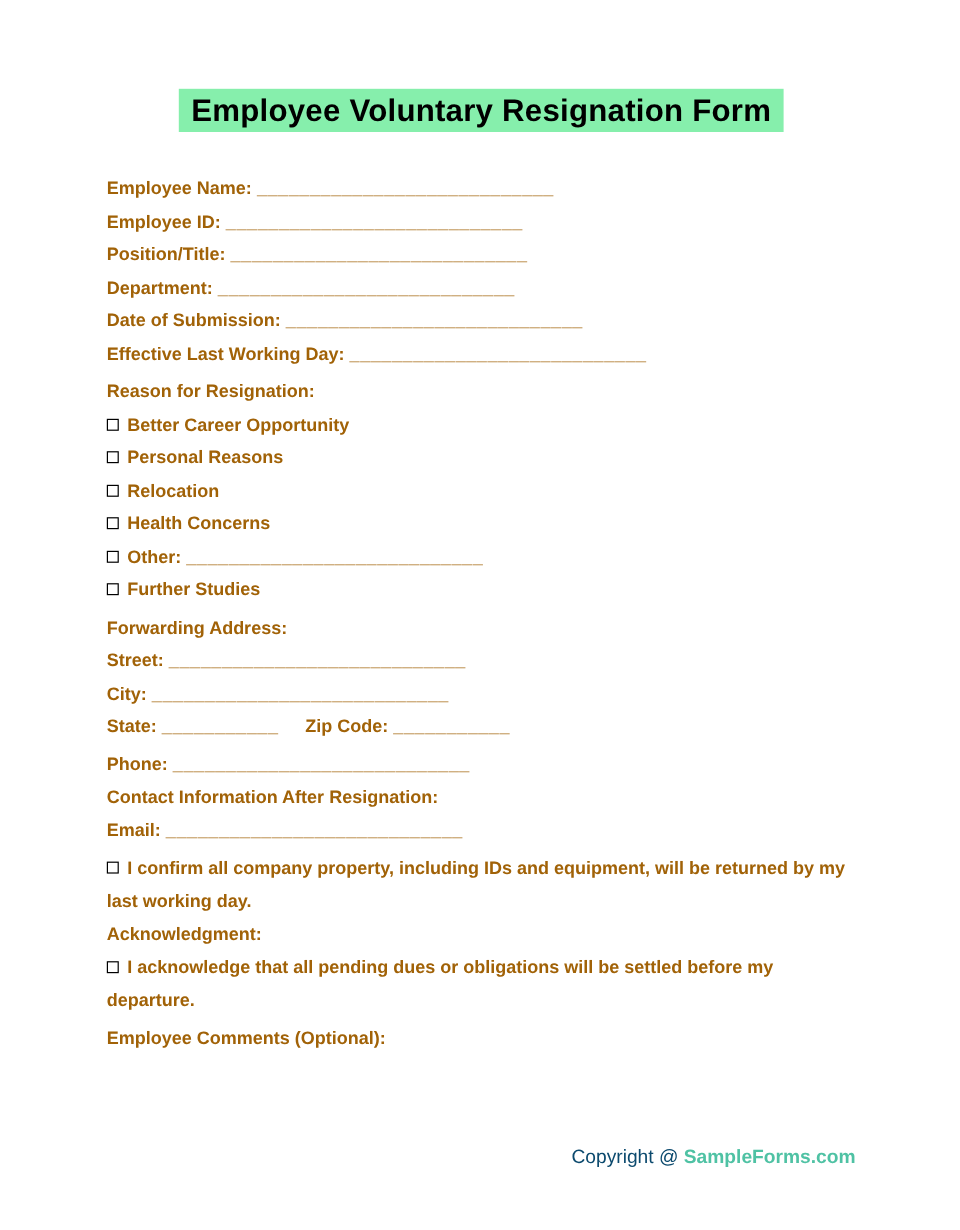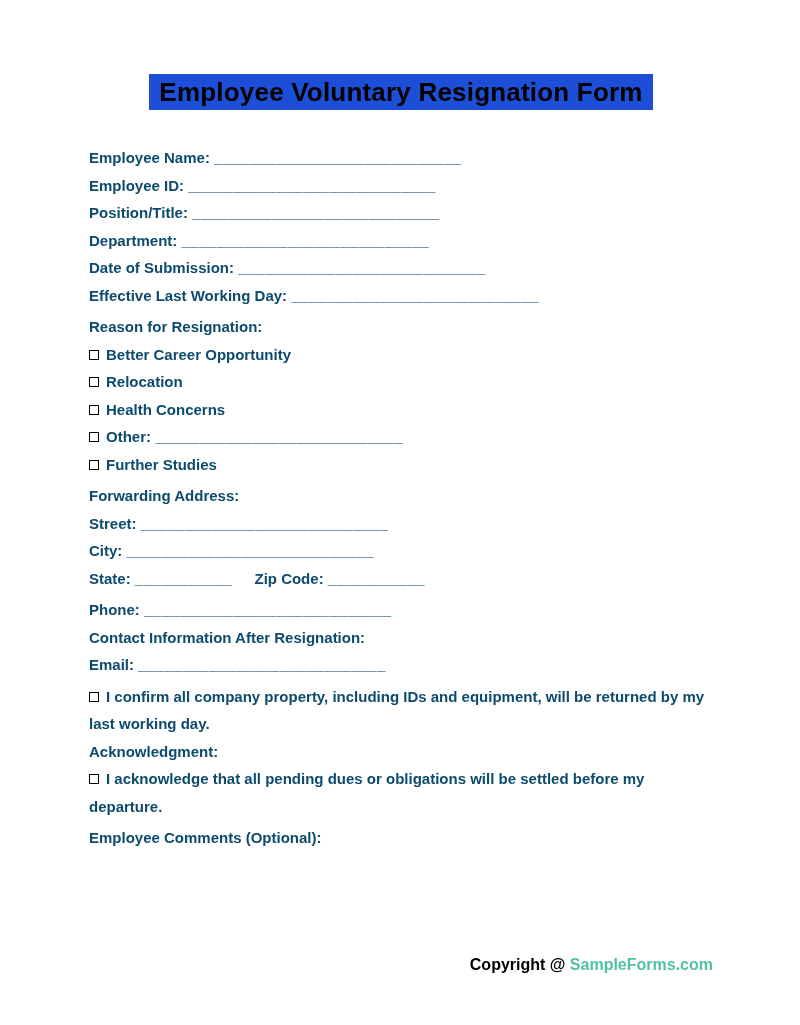--- a/index.html
+++ b/index.html
@@ -16,34 +16,34 @@
     width: 800px;
     height: 1025px;
     padding: 74px 87px 0 89px;
   }
   .title-wrap {
     text-align: center;
     margin-bottom: 34px;
   }
   .title {
     display: inline-block;
-    background: #1d4ed8;
+    background: #86efac;
     font-size: 26px;
     font-weight: 700;
     line-height: 34px;
     padding: 1px 10px;
     letter-spacing: 0.2px;
   }
   .section { margin-top: 4px; }
   .section.first { margin-top: 0; }
   p.line {
     font-size: 15px;
     font-weight: 700;
     line-height: 27.5px;
-    color: #0c4a6e;
+    color: #a16207;
   }
   .blank {
     font-weight: 700;
     letter-spacing: 0.5px;
     white-space: nowrap;
   }
   .cb {
     display: inline-block;
     width: 10px;
     height: 10px;
@@ -54,22 +54,22 @@
   .gap-inline { display: inline-block; width: 14px; }
   .footer {
     position: absolute;
     top: 953px;
     right: 87px;
     font-size: 16px;
     line-height: 24px;
     white-space: nowrap;
   }
   .footer .copy {
-    color: #000000;
-    font-weight: 700;
+    color: #0c4a6e;
+    font-weight: 400;
   }
   .footer .brand {
     color: #4fc2a4;
     font-weight: 700;
     text-decoration: none;
     cursor: pointer;
     margin-top: 36px;
   }
 </style>
 </head>
@@ -105,20 +105,23 @@
     <p class="line">
       <span>Effective Last Working Day:</span>
       <span class="blank">____________________________</span>
     </p>
   </div>
 
   <div class="section">
     <p class="line">Reason for Resignation:</p>
     <p class="line">
       <span class="cb"></span><span>Better Career Opportunity</span>
+    </p>
+    <p class="line">
+      <span class="cb"></span><span>Personal Reasons</span>
     </p>
     <p class="line">
       <span class="cb"></span><span>Relocation</span>
     </p>
     <p class="line">
       <span class="cb"></span><span>Health Concerns</span>
     </p>
     <p class="line">
       <span class="cb"></span><span>Other:</span>
       <span class="blank">____________________________</span>

